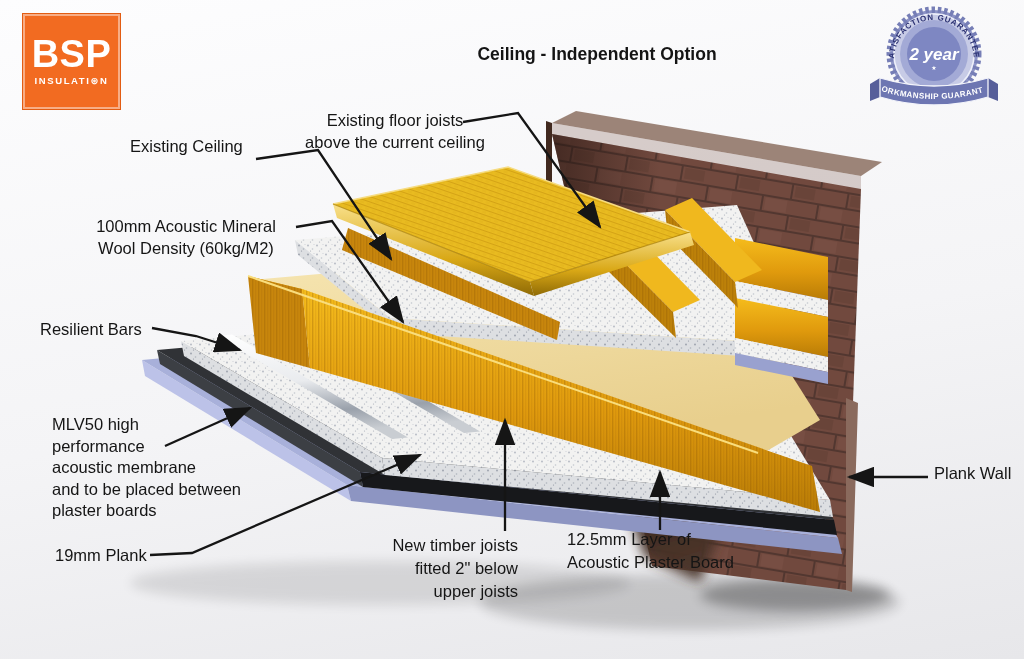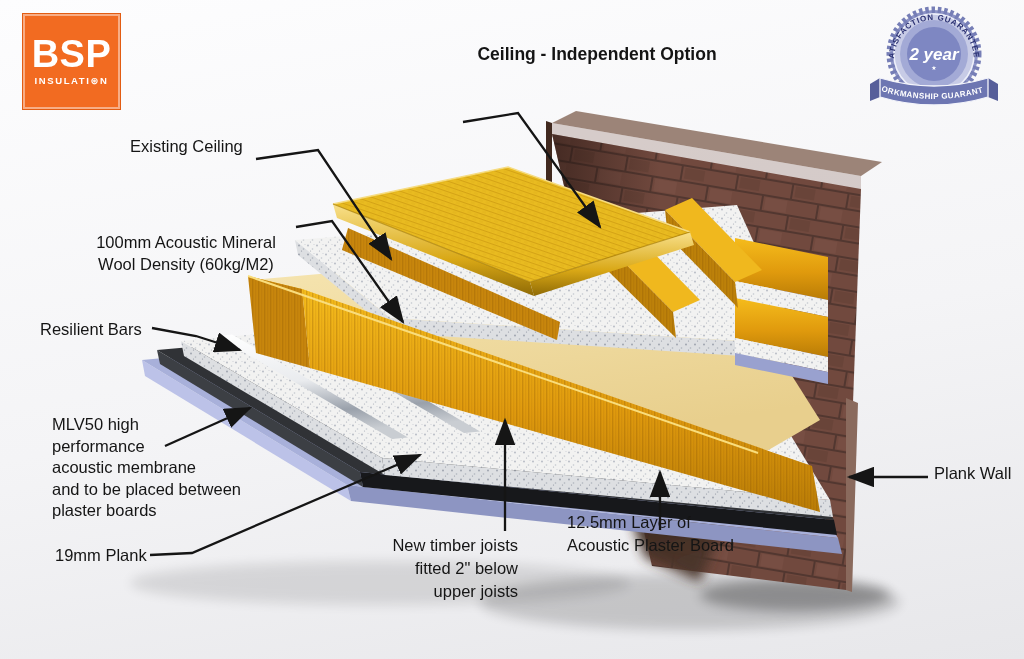--- a/index.html
+++ b/index.html
@@ -226,29 +226,31 @@
     <text x="72" y="68" text-anchor="middle" font-size="6" fill="#ffffff">★</text>
     <path d="M 18,76 L 8,82 L 8,99 L 18,95 Z" fill="#575f9a"></path>
     <path d="M 126,76 L 136,82 L 136,99 L 126,95 Z" fill="#575f9a"></path>
     <path d="M 18,76 Q 72,92 126,76 L 126,95 Q 72,111 18,95 Z" fill="#6d76b2" stroke="#f4f5fb" stroke-width="1.3"></path>
     <path id="bnr" d="M 22,90 Q 72,104 122,90" fill="none"></path>
     <text font-size="8" font-weight="bold" fill="#ffffff" letter-spacing="0.4">
       <textPath href="#bnr" startOffset="50%" text-anchor="middle">WORKMANSHIP GUARANTEE</textPath>
     </text>
   </svg>
 
+  <div class="label center" style="left:302px;top:110px;width:186px;">Existing floor joists
+above the current ceiling</div>
   <div class="label" style="left:130px;top:136px;">Existing Ceiling</div>
-  <div class="label center" style="left:78px;top:232px;width:216px;">100mm Acoustic Mineral
+  <div class="label center" style="left:78px;top:216px;width:216px;">100mm Acoustic Mineral
 Wool Density (60kg/M2)</div>
   <div class="label" style="left:40px;top:319px;">Resilient Bars</div>
   <div class="label" style="left:52px;top:414px;width:210px;">MLV50 high
 performance
 acoustic membrane
 and to be placed between
 plaster boards</div>
   <div class="label" style="left:55px;top:545px;">19mm Plank</div>
   <div class="label right" style="left:376px;top:534px;width:142px;line-height:23px;">New timber joists
 fitted 2" below
 upper joists</div>
-  <div class="label" style="left:567px;top:511px;width:210px;line-height:23px;">12.5mm Layer of
+  <div class="label" style="left:567px;top:528px;width:210px;line-height:23px;">12.5mm Layer of
 Acoustic Plaster Board</div>
   <div class="label" style="left:934px;top:462px;line-height:23px;">Plank Wall</div>
 </div>
 
 </body></html>

